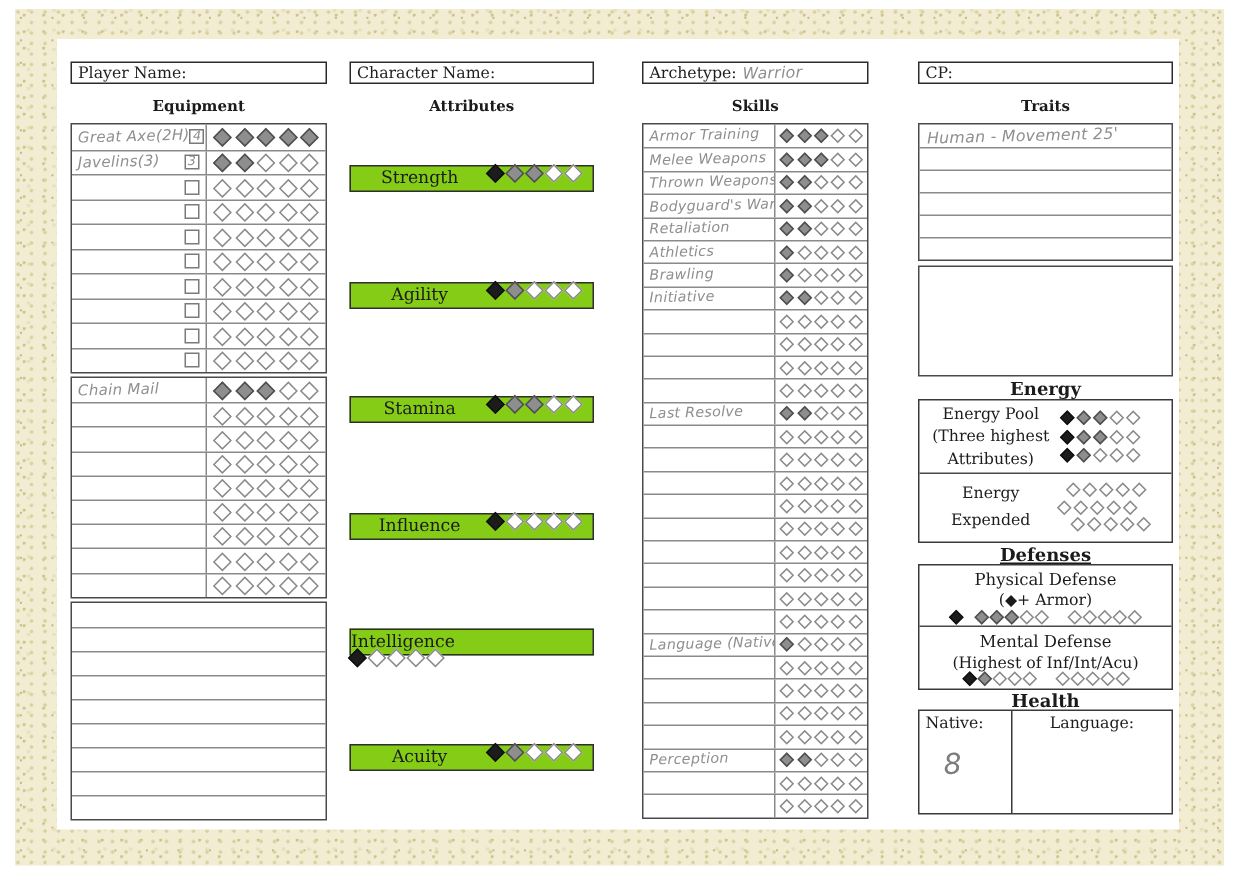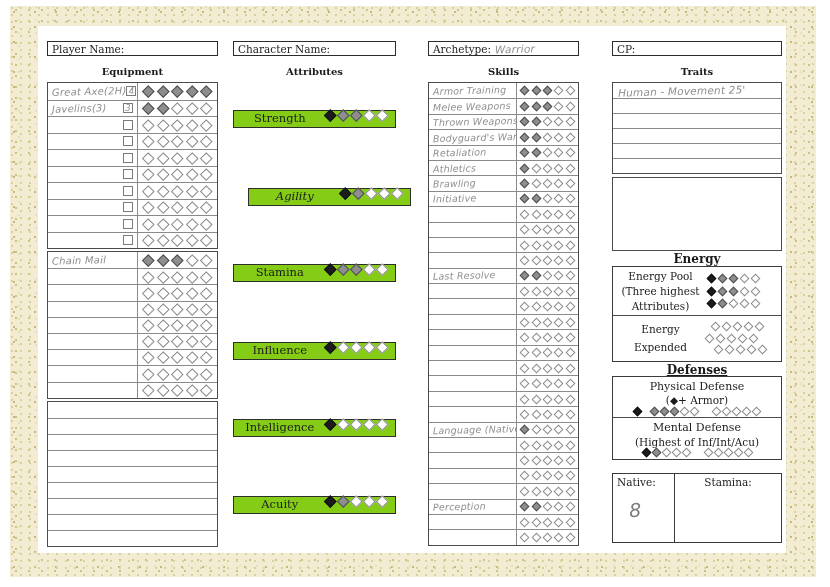--- a/index.html
+++ b/index.html
@@ -375,21 +375,21 @@
         <div class="attr-box" style="left: 233px; top: 110px; width: 163px;">
           <span class="attr-label">Strength</span>
           <span class="attr-dia">
             <span class="diamond d-lg d-black"></span>
             <span class="diamond d-lg d-gray"></span>
             <span class="diamond d-lg d-gray"></span>
             <span class="diamond d-lg d-empty"></span>
             <span class="diamond d-lg d-empty"></span>
           </span>
         </div>
-        <div class="attr-box" style="left: 248px; top: 188px; width: 163px; font-style: italic;">
+        <div class="attr-box" style="left: 233px; top: 188px; width: 163px;">
           <span class="attr-label">Agility</span>
           <span class="attr-dia">
             <span class="diamond d-lg d-black"></span>
             <span class="diamond d-lg d-gray"></span>
             <span class="diamond d-lg d-empty"></span>
             <span class="diamond d-lg d-empty"></span>
             <span class="diamond d-lg d-empty"></span>
           </span>
         </div>
         <div class="attr-box" style="left: 233px; top: 264px; width: 163px;">
@@ -405,21 +405,21 @@
         <div class="attr-box" style="left: 233px; top: 342px; width: 163px;">
           <span class="attr-label">Influence</span>
           <span class="attr-dia">
             <span class="diamond d-lg d-black"></span>
             <span class="diamond d-lg d-empty"></span>
             <span class="diamond d-lg d-empty"></span>
             <span class="diamond d-lg d-empty"></span>
             <span class="diamond d-lg d-empty"></span>
           </span>
         </div>
-        <div class="attr-box" style="left: 233px; top: 419px; width: 163px;">
+        <div class="attr-box" style="left: 233px; top: 419px; width: 163px; flex-direction: column;">
           <span class="attr-label">Intelligence</span>
           <span class="attr-dia">
             <span class="diamond d-lg d-black"></span>
             <span class="diamond d-lg d-empty"></span>
             <span class="diamond d-lg d-empty"></span>
             <span class="diamond d-lg d-empty"></span>
             <span class="diamond d-lg d-empty"></span>
           </span>
         </div>
         <div class="attr-box" style="left: 233px; top: 496px; width: 163px;">
@@ -924,24 +924,25 @@
             <span class="gap-md"></span>
             <span class="diamond d-sm d-empty"></span>
             <span class="diamond d-sm d-empty"></span>
             <span class="diamond d-sm d-empty"></span>
             <span class="diamond d-sm d-empty"></span>
             <span class="diamond d-sm d-empty"></span>
           </div>
       </div>
     </div>
 
+    <div class="section-title" style="left:612px; top:460px; width:170px; font-size:12px;">Health</div>
     <div class="health-box" style="left:612px; top:473px; width:170px; height:70px;">
       <div class="hp-left">
         <span>Native:</span>
         <span class="hand hp-val">8</span>
       </div>
       <div class="hp-right">
-        <span>Stamina:</span>
+        <span>Language:</span>
       </div>
     </div>
 
   </div>
 </div>
 
 </body></html>

